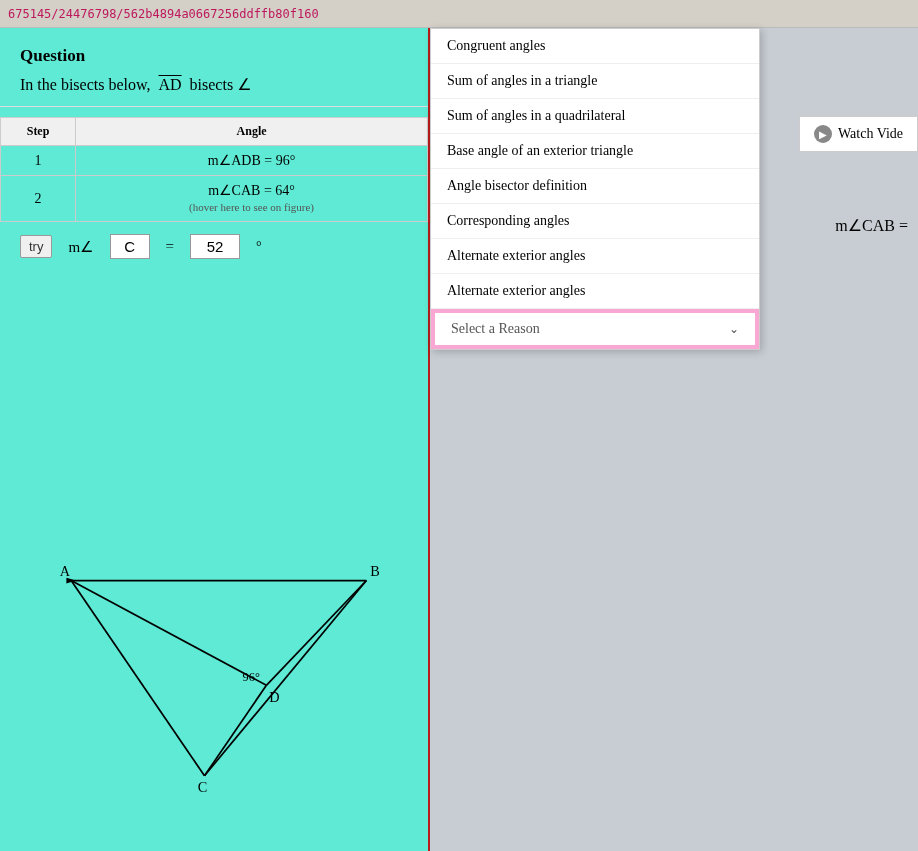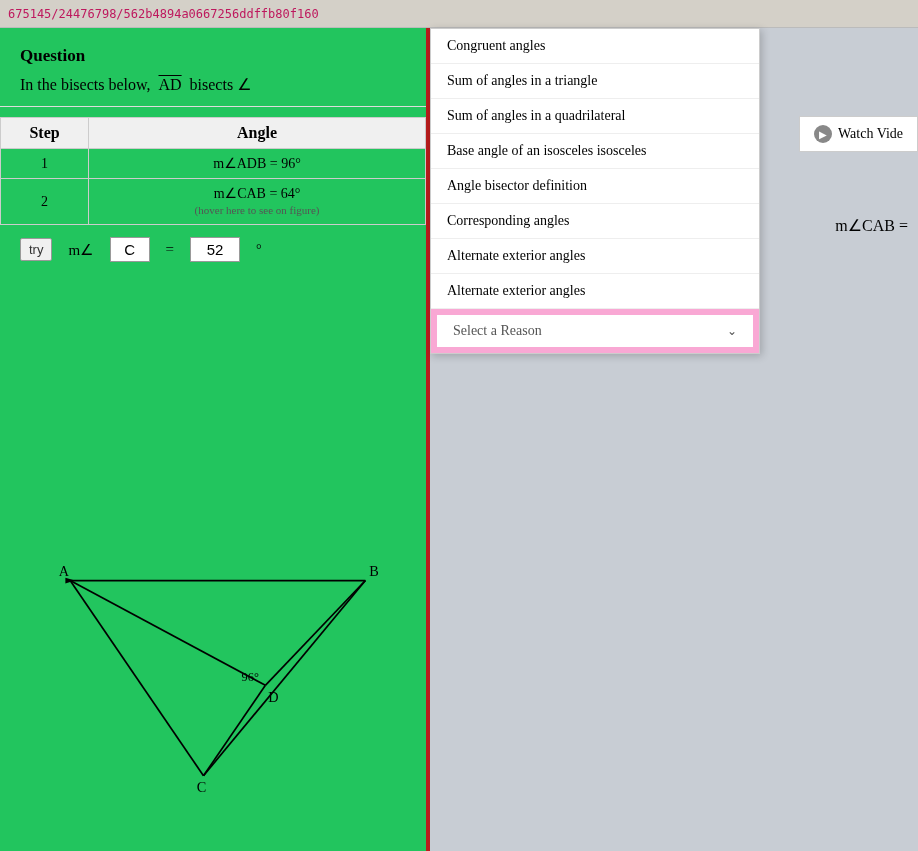--- a/index.html
+++ b/index.html
@@ -29,25 +29,25 @@
     .main-content {
       display: flex;
       width: 100%;
       height: calc(851px - 28px);
       position: relative;
     }
 
     
     .left-panel {
       width: 430px;
-      background: #22c55e;
+      background: #5eead4;
       padding: 0;
       position: relative;
       flex-shrink: 0;
-      border-right: 4px solid #b91c1c;
+      border-right: 2px solid #b91c1c;
     }
 
     .question-header {
       padding: 18px 20px 10px 20px;
       border-bottom: 1px solid #ddd;
     }
 
     .question-label {
       font-weight: bold;
       font-size: 17px;
@@ -68,21 +68,21 @@
     .steps-table {
       width: 100%;
       border-collapse: collapse;
       margin-top: 10px;
     }
 
     .steps-table th {
       background: #f0f0f0;
       border: 1px solid #ccc;
       padding: 6px 4px;
-      font-size: 16px;
+      font-size: 12px;
       font-weight: bold;
       text-align: center;
     }
 
     .steps-table td {
       border: 1px solid #ccc;
       padding: 6px 12px;
       text-align: center;
       font-size: 14px;
     }
@@ -162,21 +162,21 @@
       border-bottom: none;
     }
 
     .dropdown-select-reason {
       display: flex;
       align-items: center;
       justify-content: space-between;
       padding: 8px 16px;
       font-size: 14px;
       background: #fff;
-      border: 6px solid #f9a8d4;
+      border: 4px solid #f9a8d4;
       cursor: pointer;
       color: #555;
       margin: 0;
       text-align: center;
     }
 
     .dropdown-chevron {
       font-size: 12px;
       color: #555;
     }
@@ -291,21 +291,21 @@
         <text x="240" y="165" font-size="13" font-family="Georgia,serif">96°</text>
       </svg>
     </div>
 
   </div>
 
   <div class="dropdown-panel">
     <div class="dropdown-item">Congruent angles</div>
     <div class="dropdown-item">Sum of angles in a triangle</div>
     <div class="dropdown-item">Sum of angles in a quadrilateral</div>
-    <div class="dropdown-item">Base angle of an isosceles isosceles</div>
+    <div class="dropdown-item">Base angle of an exterior triangle</div>
     <div class="dropdown-item">Angle bisector definition</div>
     <div class="dropdown-item">Corresponding angles</div>
     <div class="dropdown-item">Alternate exterior angles</div>
     <div class="dropdown-item">Alternate exterior angles</div>
 
     <div class="dropdown-select-reason">
       <span>Select a Reason</span>
       <span class="dropdown-chevron">⌄</span>
     </div>
   </div>

